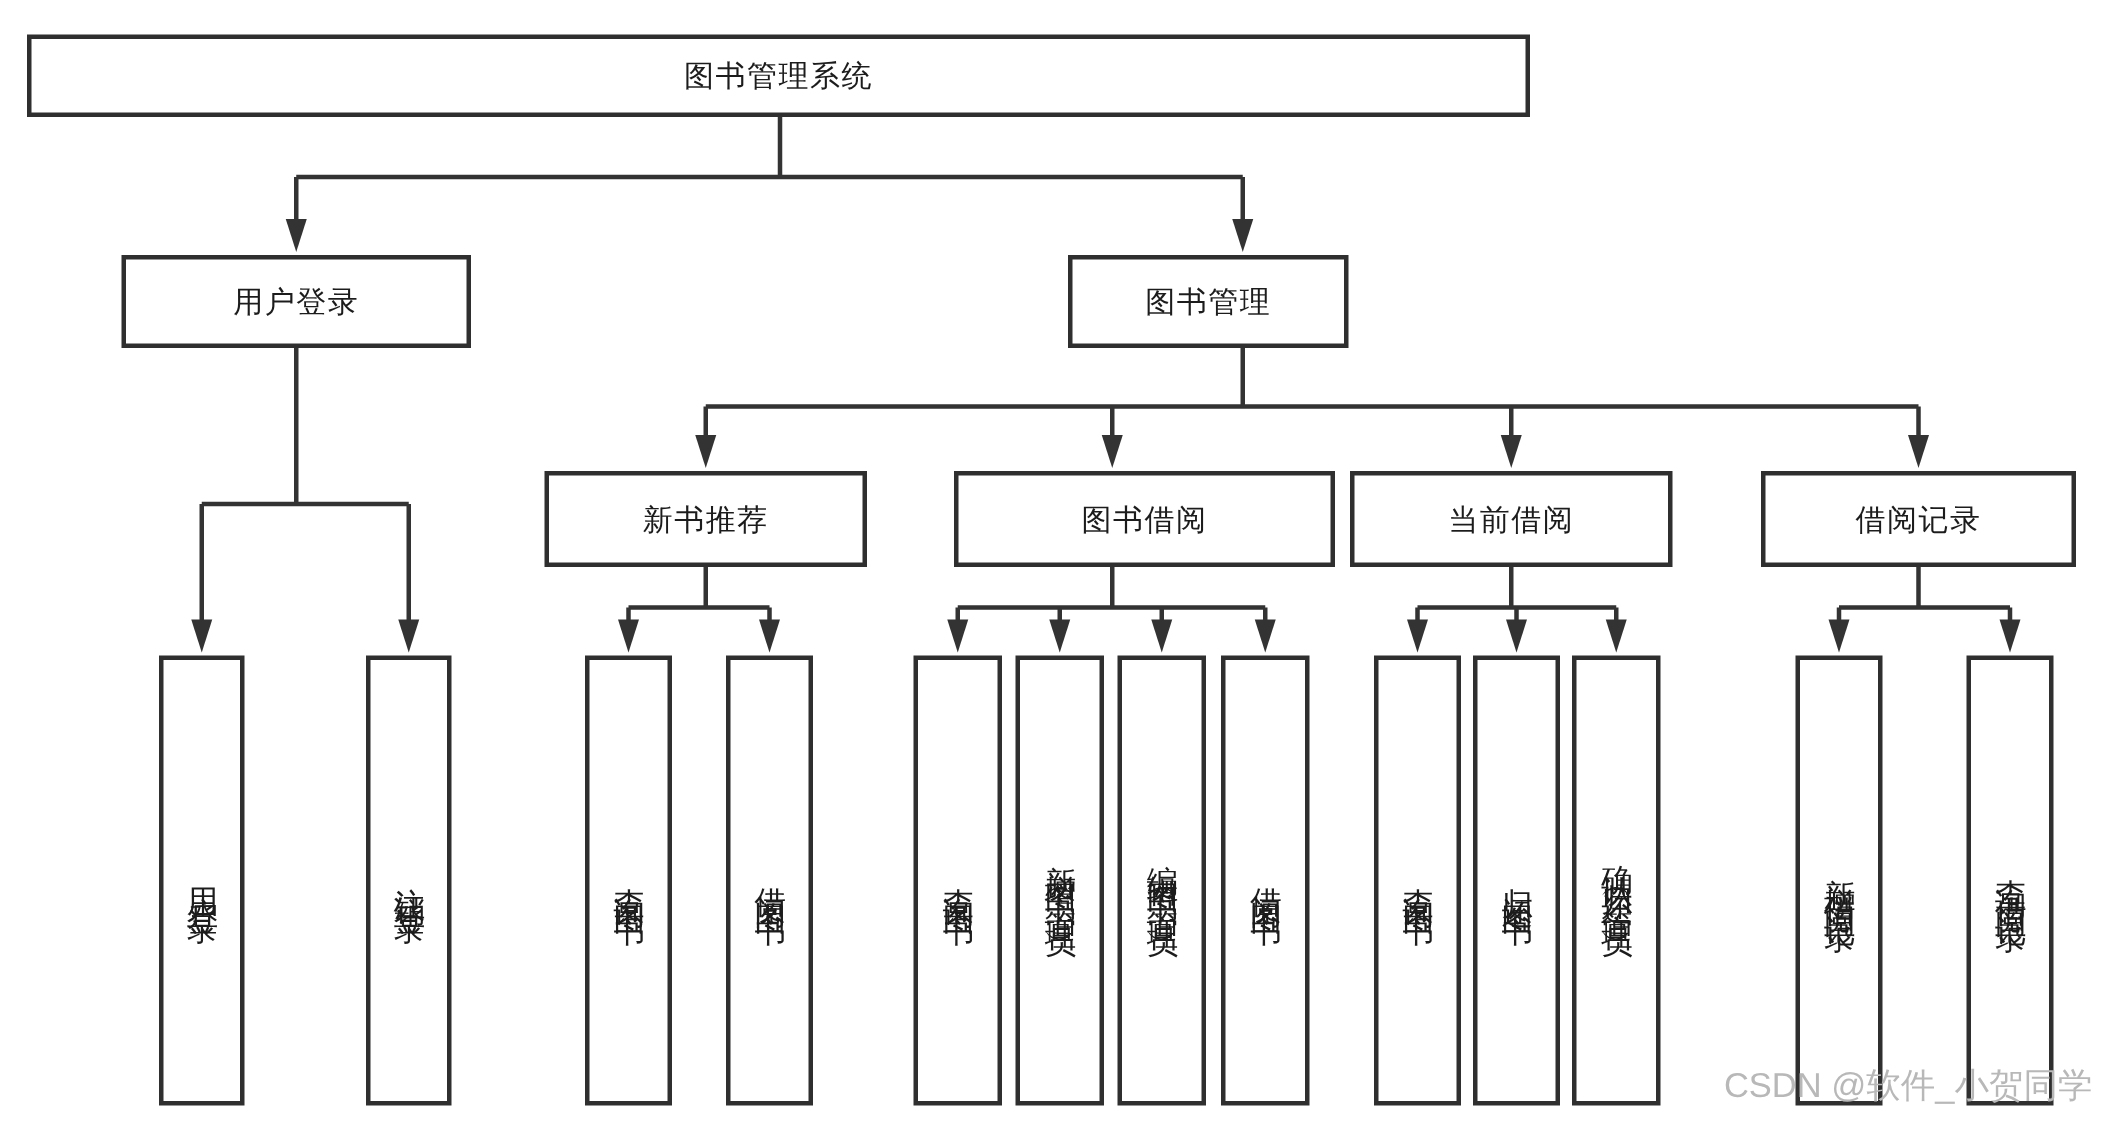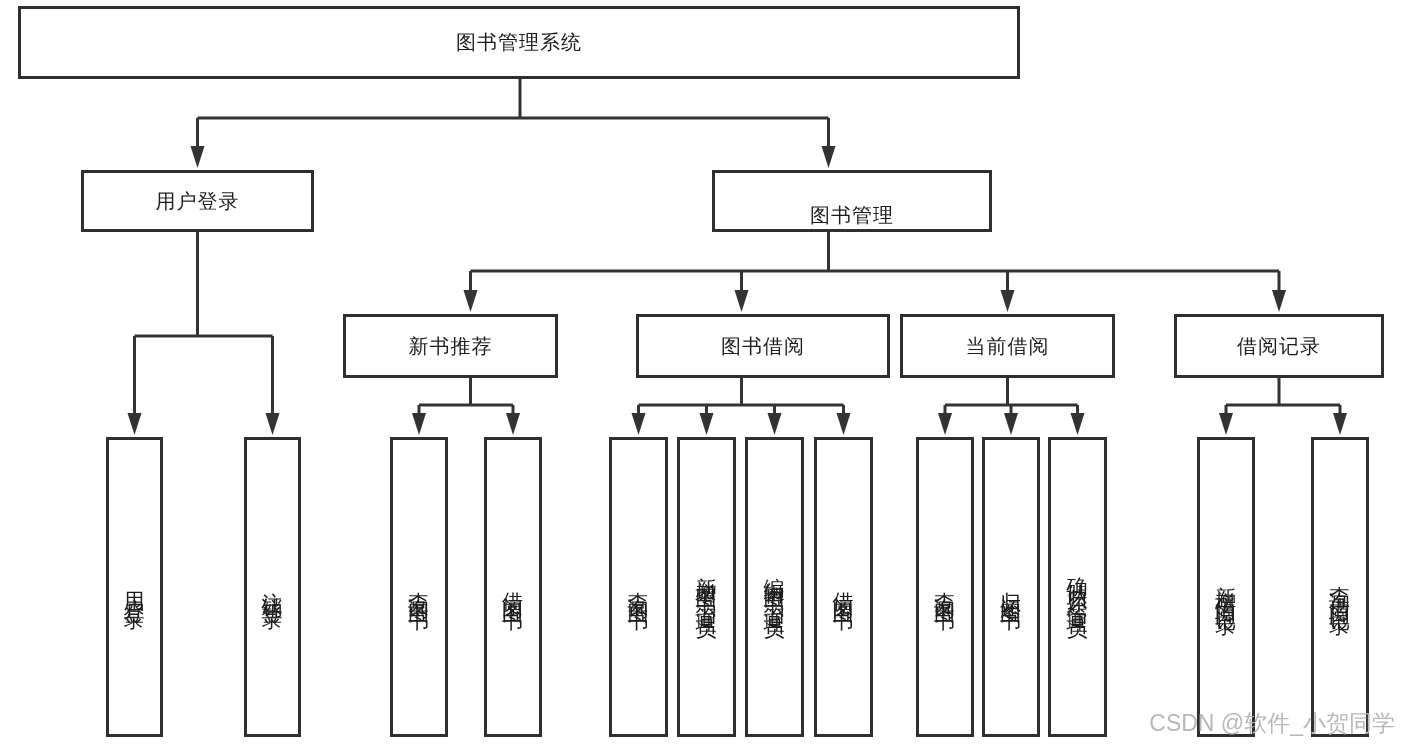--- a/index.html
+++ b/index.html
@@ -101,32 +101,32 @@
       <polygon points="1004,413 1018,413 1011,435"></polygon>
       <polygon points="1070.5,413 1084.5,413 1077.5,435"></polygon>
     </g>
     <g>
       <path d="M1279 378 V405 M1226 405 H1340 M1226 405 V414 M1340 405 V414"></path>
       <polygon points="1219,413 1233,413 1226,435"></polygon>
       <polygon points="1333,413 1347,413 1340,435"></polygon>
     </g>
   </svg>
 
-  <div class="node hlabel" style="left:18px; top:6px; width:1002px; height:73px;justify-content:center;">
+  <div class="node hlabel" style="left:18px; top:23px; width:1002px; height:55px;justify-content:center;">
     <span>图书管理系统</span>
   </div>
 
   <div class="node hlabel" style="left:81px; top:170px; width:233px; height:62px;">
     <span>用户登录</span>
   </div>
-  <div class="node hlabel" style="left:712px; top:170px; width:280px; height:62px;align-items:flex-end;">
+  <div class="node hlabel" style="left:712px; top:170px; width:187px; height:62px;">
     <span>图书管理</span>
   </div>
 
-  <div class="node hlabel" style="left:343px; top:314px; width:215px; height:64px;">
+  <div class="node hlabel" style="left:363px; top:314px; width:215px; height:64px;">
     <span>新书推荐</span>
   </div>
   <div class="node hlabel" style="left:636px; top:314px; width:254px; height:64px;">
     <span>图书借阅</span>
   </div>
   <div class="node hlabel" style="left:900px; top:314px; width:215px; height:64px;">
     <span>当前借阅</span>
   </div>
   <div class="node hlabel" style="left:1174px; top:314px; width:210px; height:64px;">
     <span>借阅记录</span>

